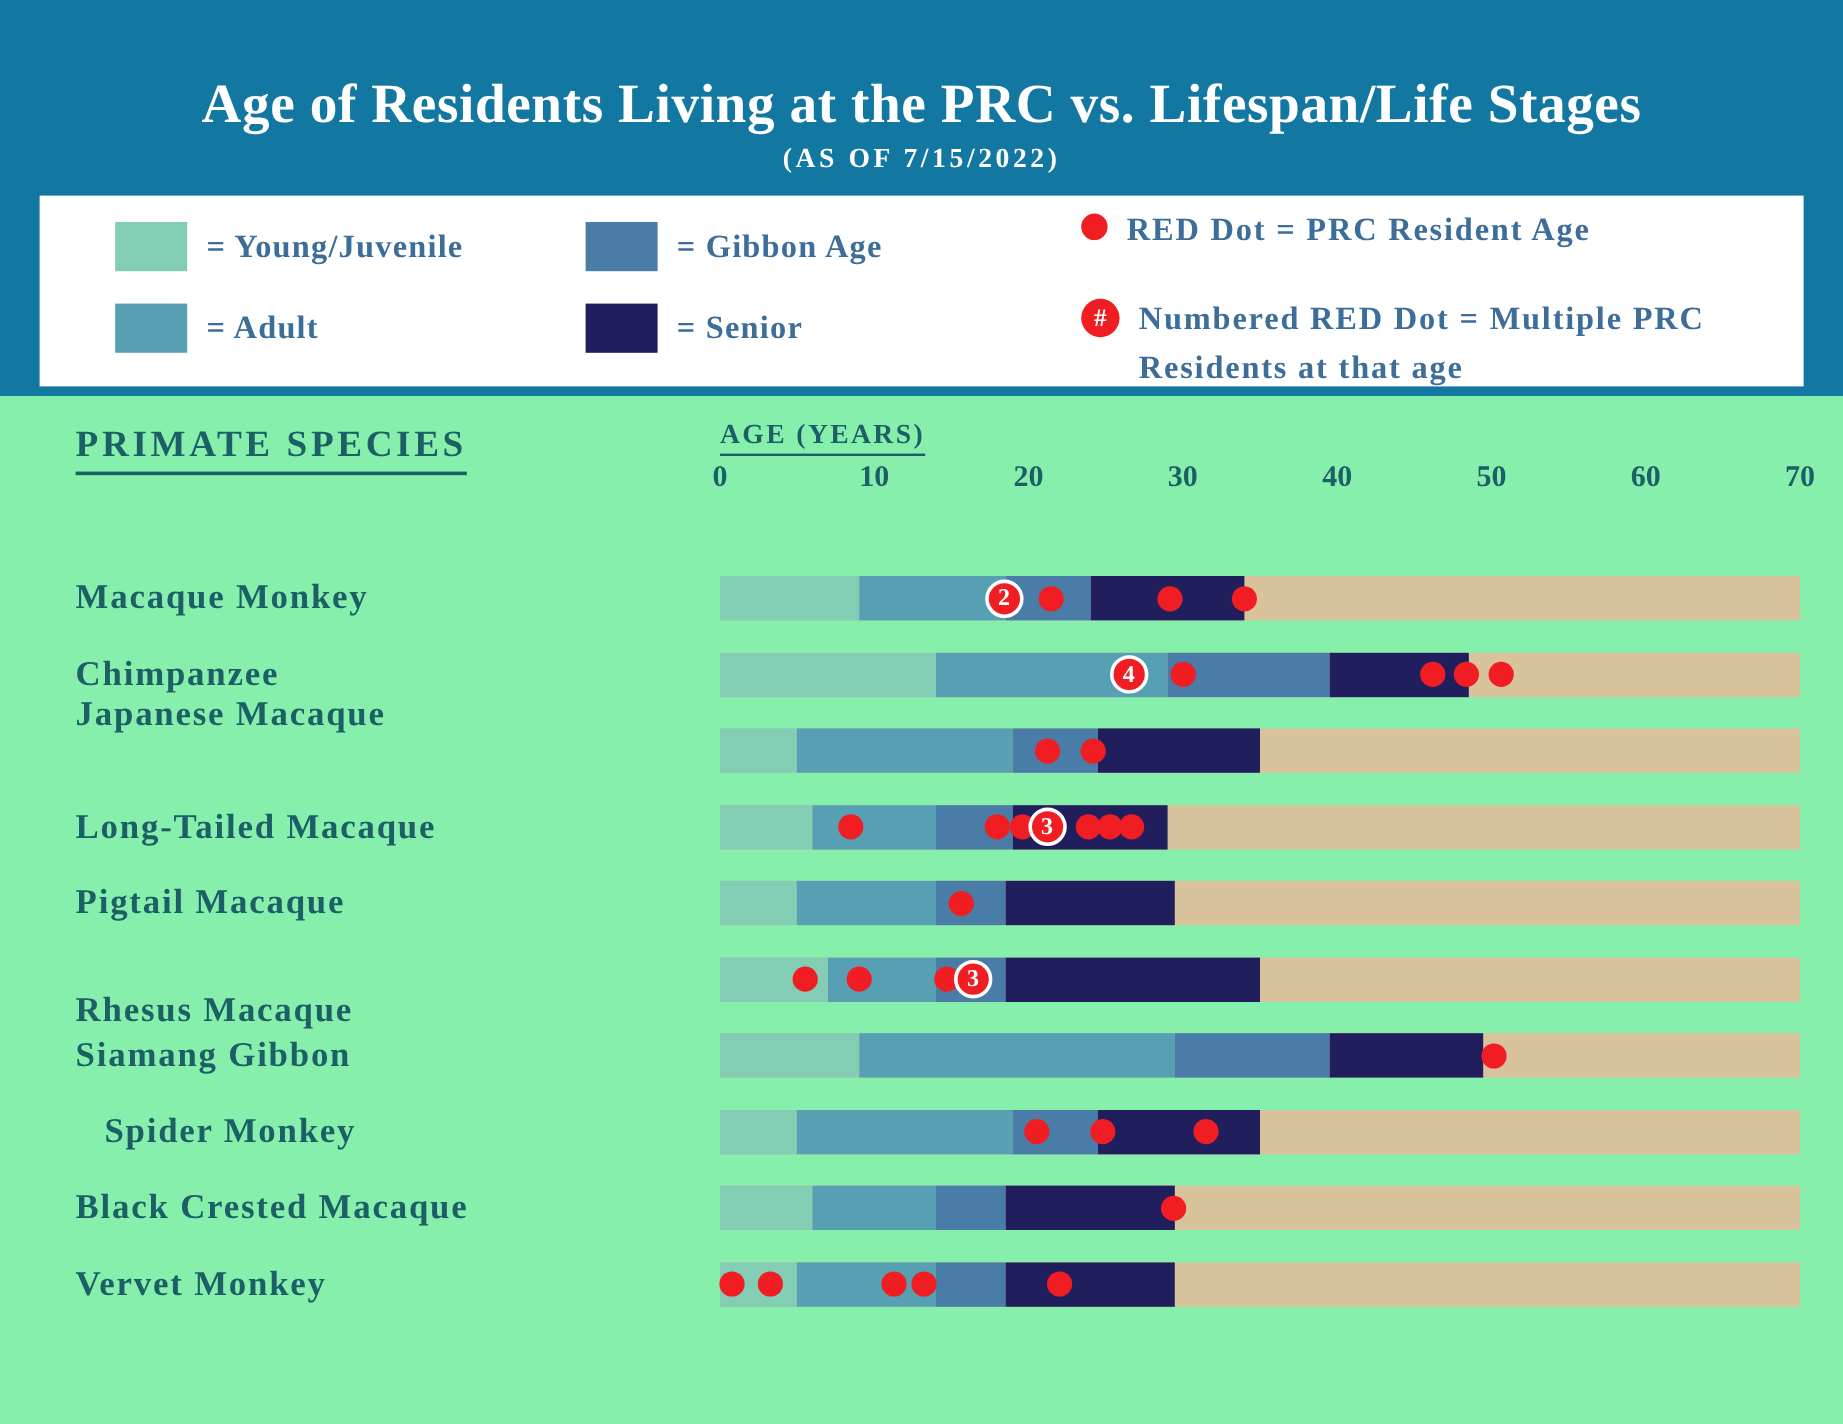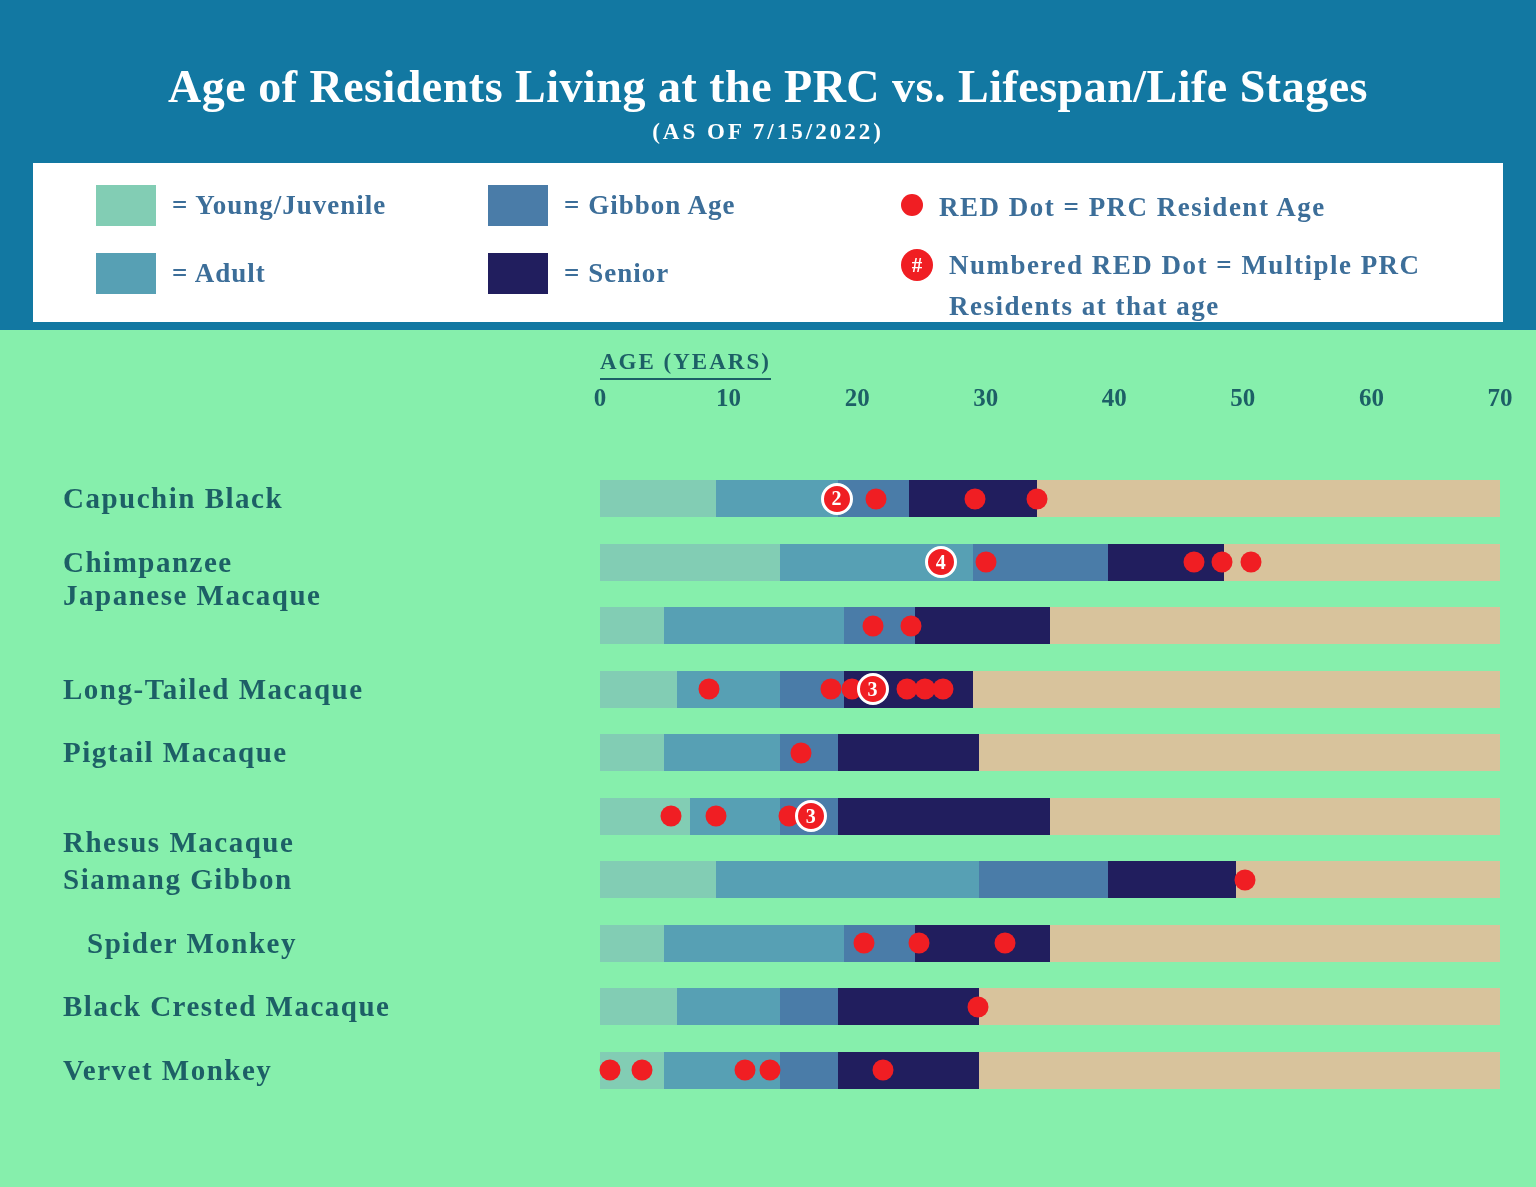--- a/index.html
+++ b/index.html
@@ -20,21 +20,21 @@
   
   .legend-box{position:absolute;left:33px;top:163px;width:1470px;height:159px;background:#fff;}
   .legend-item{position:absolute;display:flex;align-items:center;}
   .legend-item.pos0{left:63px;top:22px;}
   .legend-item.pos1{left:455px;top:22px;}
   .legend-item.pos2{left:63px;top:90px;}
   .legend-item.pos3{left:455px;top:90px;}
   .swatch{width:60px;height:41px;margin-right:16px;flex:0 0 auto;}
   .legend-label{color:var(--note-slate);font-size:27px;font-weight:700;letter-spacing:1px;}
   .dot-note{position:absolute;left:868px;display:flex;align-items:flex-start;}
-  .dot-note.first{top:24px;}
+  .dot-note.first{top:8px;}
   .dot-note.second{top:82px;}
   .note-dot{
     width:22px;height:22px;border-radius:50%;background:var(--dot-red);
     margin:7px 16px 0 0;flex:0 0 auto;
   }
   .note-dot.hash{
     width:32px;height:32px;margin-top:4px;display:flex;align-items:center;justify-content:center;
     color:#fff;font-size:21px;font-weight:700;
   }
   .note-text{
@@ -104,36 +104,37 @@
         <div class="note-dot"></div>
         <div class="note-text">RED Dot = PRC Resident Age</div>
       </div>
       <div class="dot-note second">
         <div class="note-dot hash">#</div>
         <div class="note-text">Numbered RED Dot = Multiple PRC Residents at that age</div>
       </div>
     </div>
   </div>
 
+  <div class="species-heading">PRIMATE SPECIES</div>
   <div class="axis-heading-wrap">
     <span class="axis-heading">AGE (YEARS)</span>
   </div>
 
   <div id="ticks">
       <div class="tick" style="left: 560px;">0</div>
       <div class="tick" style="left: 688.571px;">10</div>
       <div class="tick" style="left: 817.143px;">20</div>
       <div class="tick" style="left: 945.714px;">30</div>
       <div class="tick" style="left: 1074.29px;">40</div>
       <div class="tick" style="left: 1202.86px;">50</div>
       <div class="tick" style="left: 1331.43px;">60</div>
       <div class="tick" style="left: 1460px;">70</div>
     </div>
   <div id="rows">
-      <div class="species-label" style="top: 480px;">Capuchin Black</div>
+      <div class="species-label" style="top: 480px;">Macaque Monkey</div>
       <div class="bar" style="top: 480px;">
         <div class="seg" style="left: 0%; width: 12.8571%; background: var(--stage-young);"></div>
         <div class="seg" style="left: 12.8571%; width: 13.5714%; background: var(--stage-adult);"></div>
         <div class="seg" style="left: 26.4286%; width: 7.85714%; background: var(--stage-middle);"></div>
         <div class="seg" style="left: 34.2857%; width: 14.2857%; background: var(--stage-senior);"></div>
         <div class="dot multi" style="left: 236.571px;">2</div>
         <div class="dot" style="left: 276.429px;"></div>
         <div class="dot" style="left: 375.429px;"></div>
         <div class="dot" style="left: 437.143px;"></div>
       </div>

